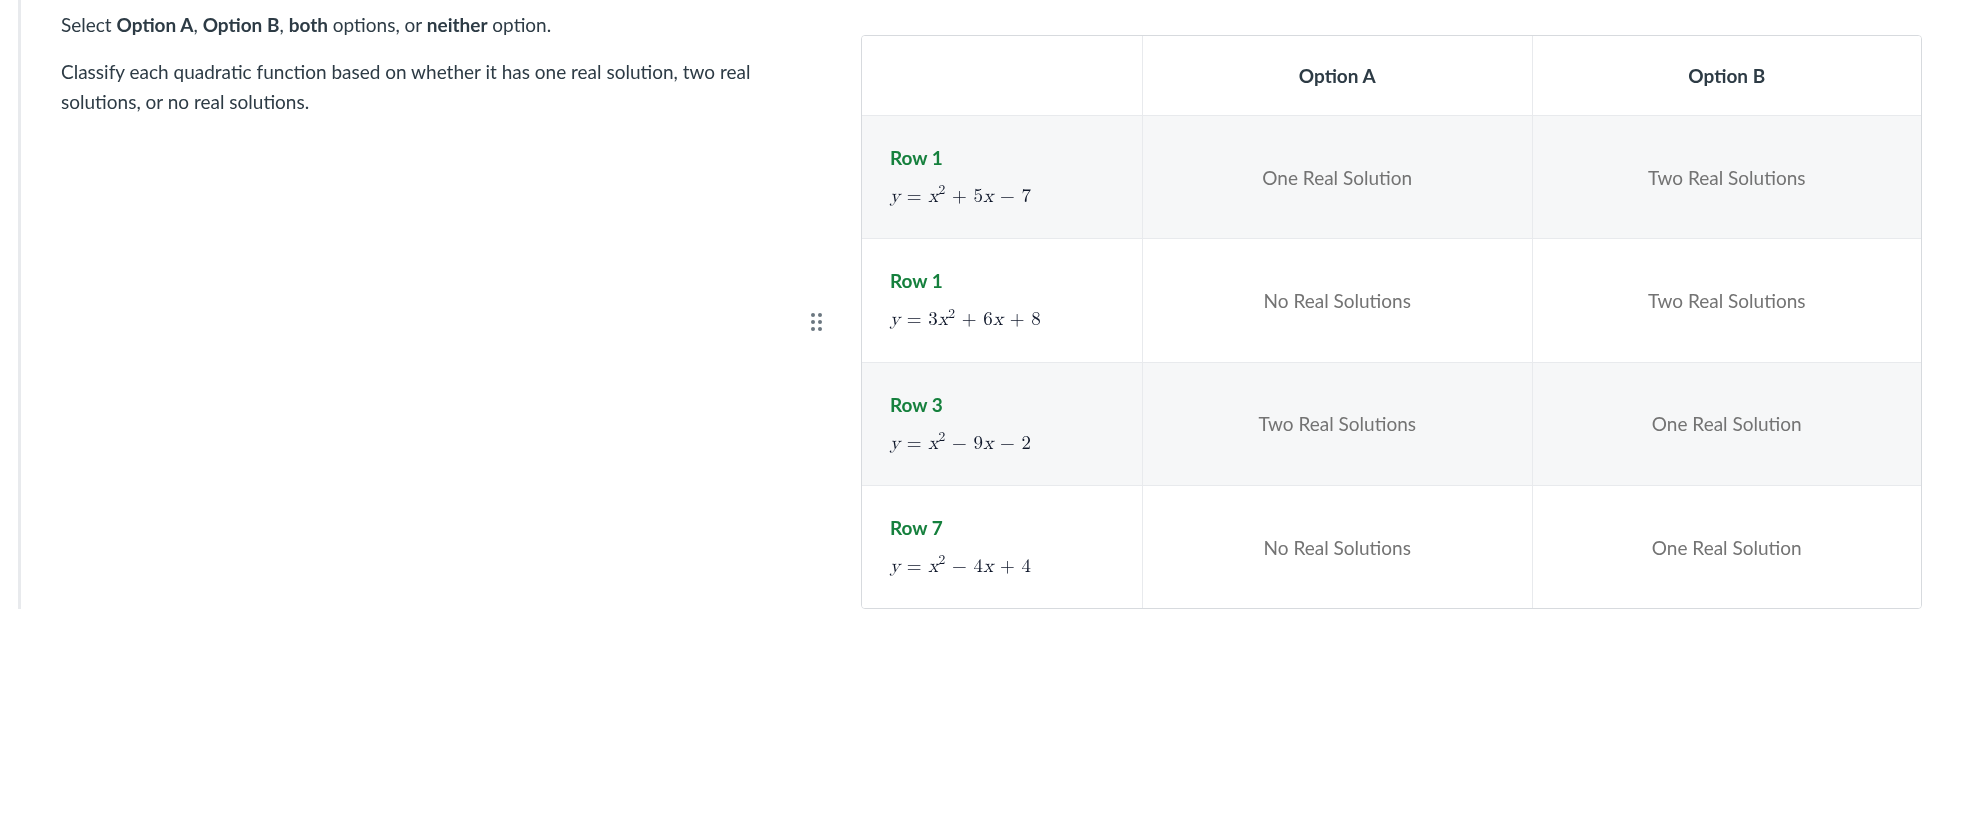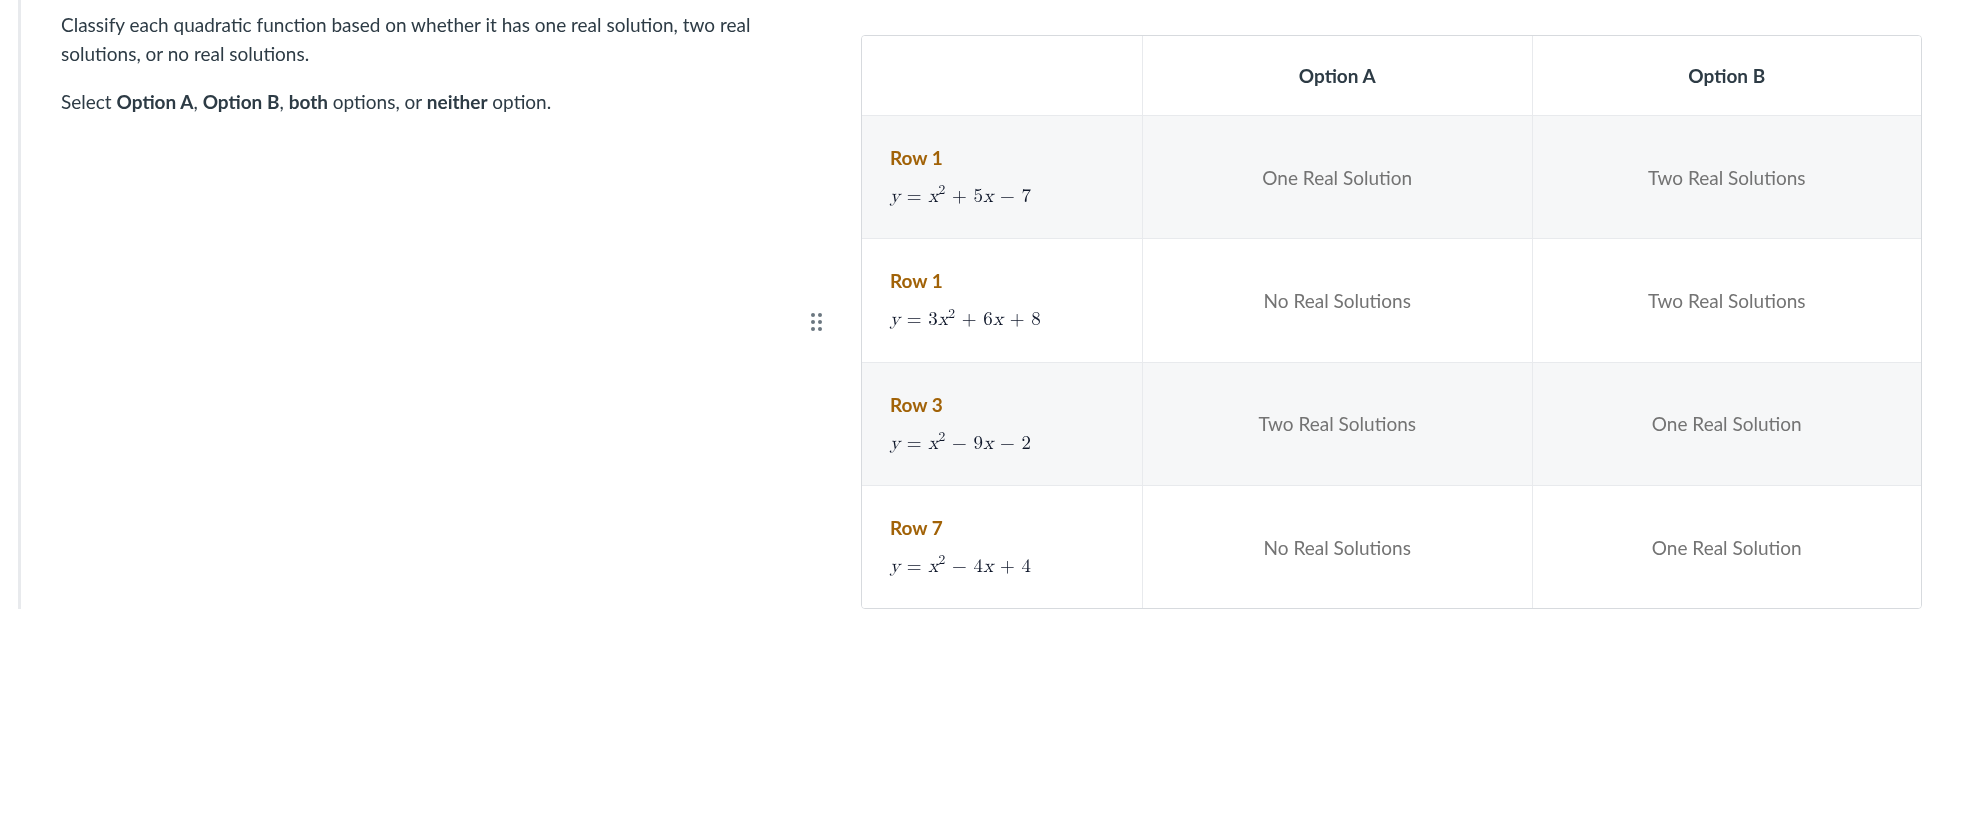--- a/index.html
+++ b/index.html
@@ -81,21 +81,21 @@
     flex-direction:column;
     justify-content:center;
   }
   .g-row.odd .cell { background: #f6f7f8; }
   .g-row.even .cell { background: #ffffff; }
   .cell + .cell { border-left: 1px solid #e8eaed; }
   .row-label {
     font-weight: 700;
     font-size: 19px;
     margin-bottom: 14px;
-    color:#a16207;
+    color:#15803d;
   }
   .row-eq {
     font-family: "Latin Modern Math", "Cambria Math", "STIX Two Math", Georgia, serif;
     font-size: 19px;
     color:#0f172a;
     font-style: italic;
     letter-spacing: 0.2px;
   }
   .row-eq .n { font-style: normal; }
   .row-eq sup { font-size: 0.72em; font-style: normal; position:relative; top:-0.05em;}
@@ -105,24 +105,24 @@
     color:#737373;
     align-items:center;
   }
 </style>
 </head>
 <body>
 
 <div class="container">
   <div class="left-col">
     <div class="instructions">
-      <p>Classify each quadratic function based on whether it has one real solution, two real solutions, or no real solutions.</p>
       <p>
         <span>Select </span><strong>Option A</strong><span>, </span><strong>Option B</strong><span>, </span><strong>both</strong><span> options, or </span><strong>neither</strong><span> option.</span>
       </p>
+      <p>Classify each quadratic function based on whether it has one real solution, two real solutions, or no real solutions.</p>
     </div>
   </div>
 
   <div class="divider-col">
     <div class="drag-handle">
       <span></span>
         <span></span>
         <span></span>
         <span></span>
         <span></span>

